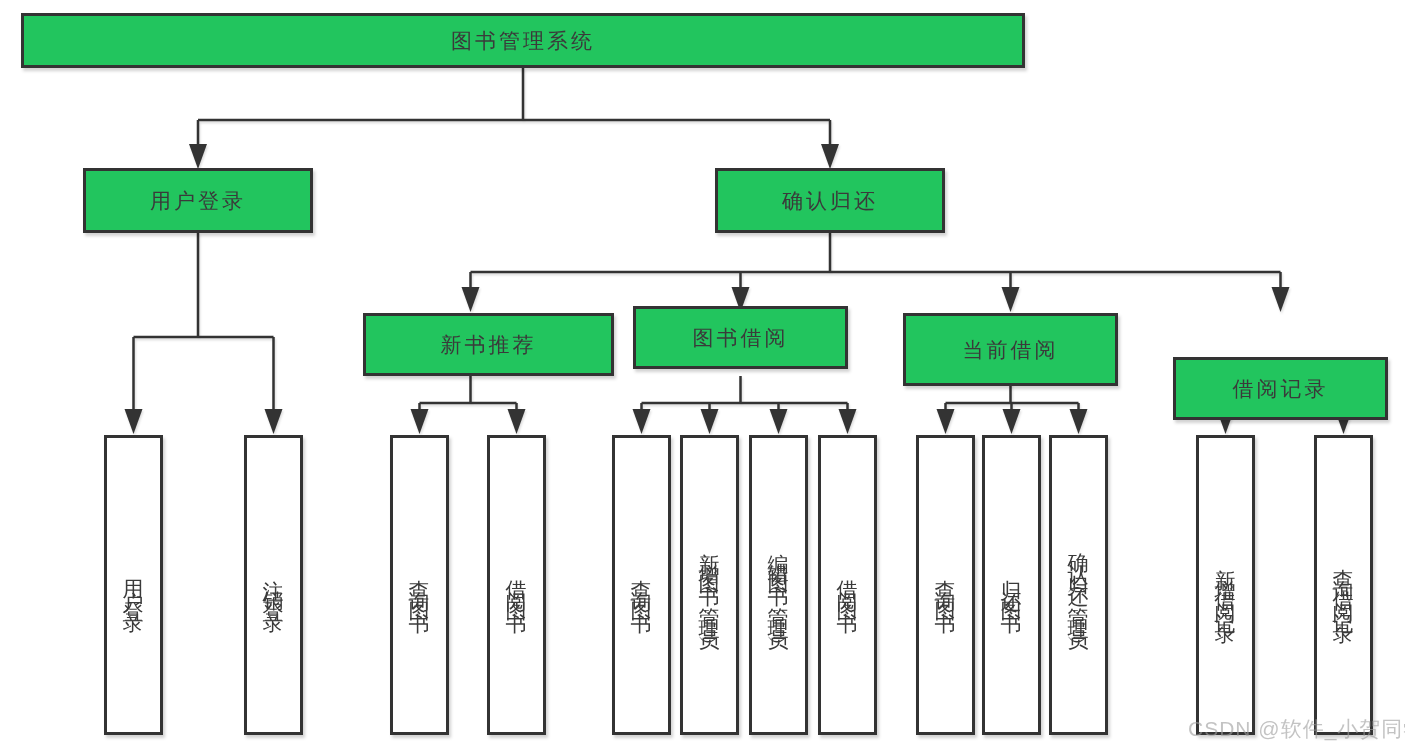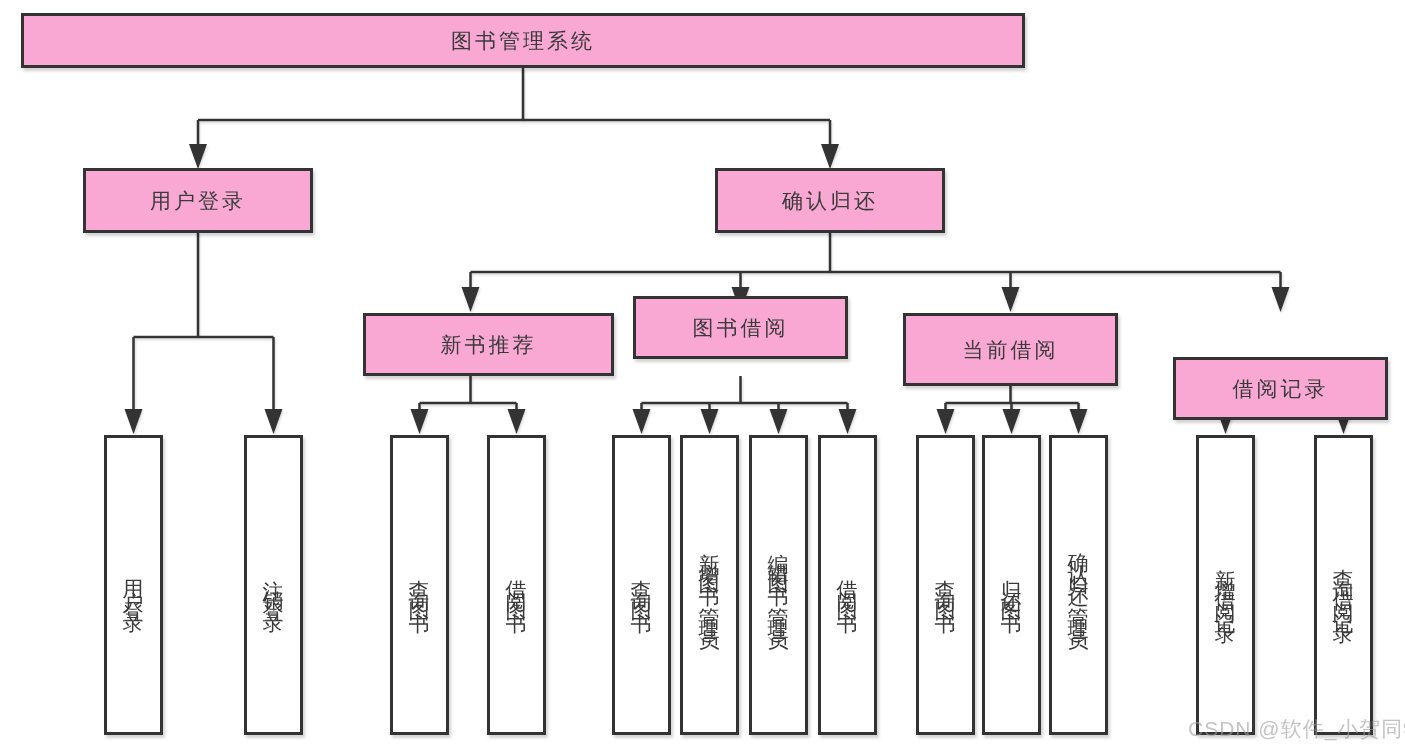--- a/index.html
+++ b/index.html
@@ -27,21 +27,21 @@
     stroke-width: 2.5;
     fill: none;
   }
   #connectors polygon {
     fill: #333333;
     stroke: none;
   }
   .hbox {
     position: absolute;
     box-sizing: border-box;
-    background: #f9a8d4;
+    background: #22c55e;
     border: 3px solid #333333;
     display: flex;
     align-items: center;
     justify-content: center;
     z-index: 2;
     box-shadow: 2px 3px 3px rgba(0,0,0,0.18);
   }
   .hbox .label {
     font-size: 21px;
     letter-spacing: 3px;
@@ -144,21 +144,21 @@
   <div class="hbox" style="left:83px; top:168px; width:230px; height:65px;">
     <span class="label">用户登录</span>
   </div>
   <div class="hbox" style="left:715px; top:168px; width:230px; height:65px;">
     <span class="label">确认归还</span>
   </div>
 
   <div class="hbox" style="left:363px; top:313px; width:251px; height:63px;">
     <span class="label">新书推荐</span>
   </div>
-  <div class="hbox" style="left:633px; top:296px; width:215px; height:63px;">
+  <div class="hbox" style="left:633px; top:306px; width:215px; height:63px;">
     <span class="label">图书借阅</span>
   </div>
   <div class="hbox" style="left:903px; top:313px; width:215px; height:73px;">
     <span class="label">当前借阅</span>
   </div>
   <div class="hbox" style="left:1173px; top:313px; width:215px; height:63px;margin-top:44px;">
     <span class="label">借阅记录</span>
   </div>
 
   <div class="vbox" style="left:104px;">

